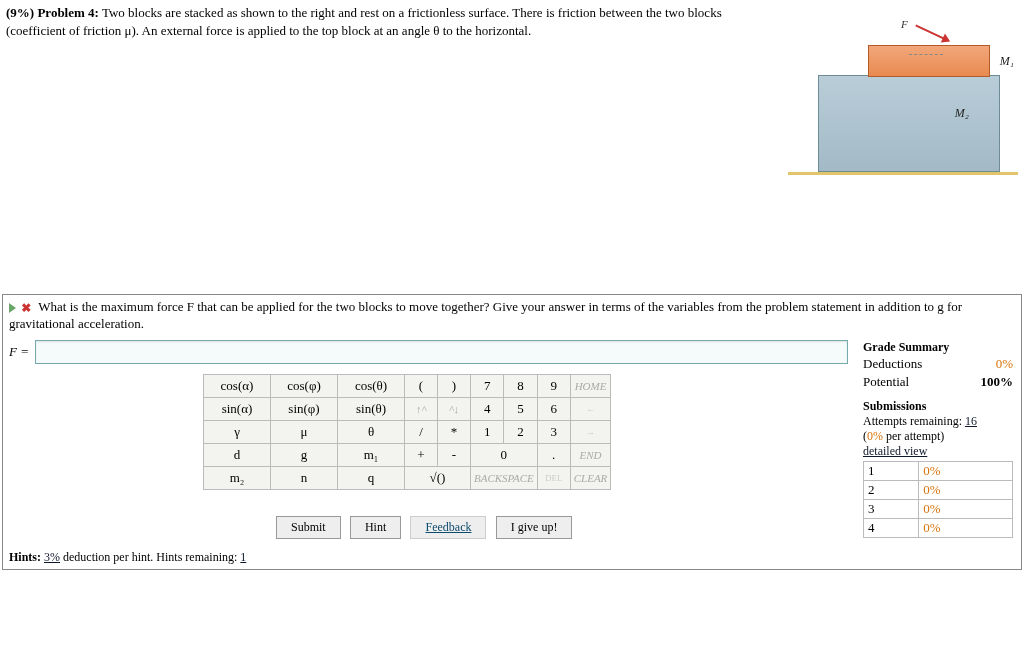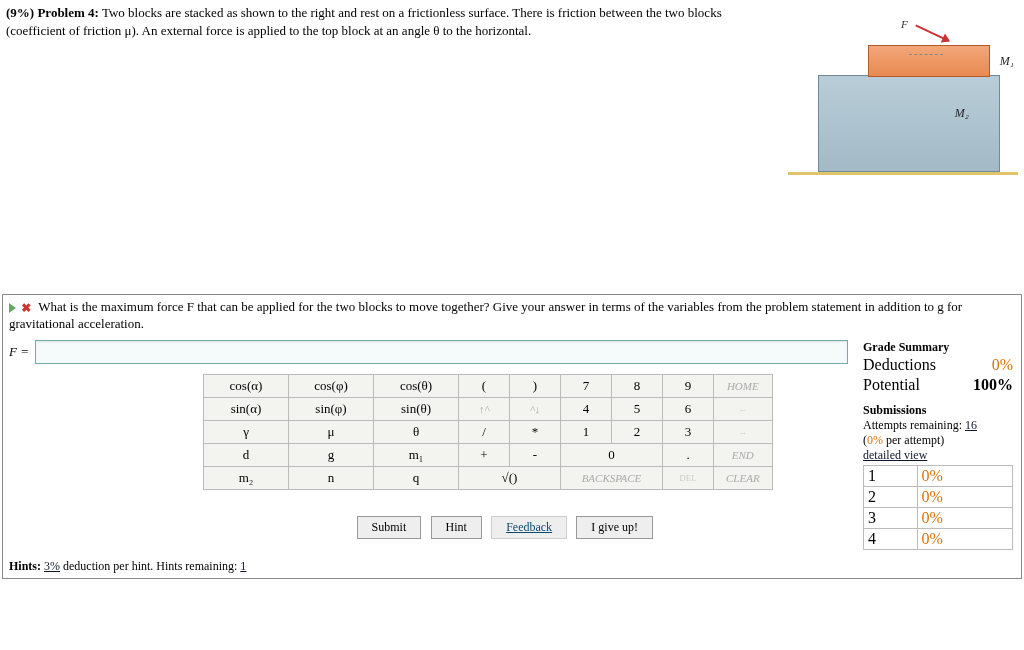--- a/index.html
+++ b/index.html
@@ -58,33 +58,33 @@
     flex:1; border:1px solid #7aa; background:#f5fbfb; height:18px; padding:2px 4px;
     box-shadow: inset 0 1px 2px rgba(0,0,0,0.1);
   }
   .panel-body { display:flex; }
   .keypad-area { flex:1; padding: 6px 0 6px 200px; }
   .keypad { display:inline-block; }
   .keypad table { border-collapse: collapse; }
   .keypad td {
     border:1px solid #bbb; background:#f3f3f0; text-align:center;
     font-family:'Times New Roman',serif; font-size:13px;
-    min-width:26px; height:22px; padding:0 12px;
+    min-width:26px; height:22px; padding:0 3px;
   }
   .keypad td.wide { min-width:60px; }
   .keypad td.dim { color:#aaa; font-size:11px;font-style:italic; }
   .keypad td.verydim { color:#ccc; font-size:9px; }
   .action-row { margin-top:6px; }
   .action-row button {
     font-family: Georgia, serif; font-size:12px; background:#eee; border:1px solid #999;
     padding:3px 14px; margin-right:6px; cursor:pointer;margin-top:20px;
   }
   .action-row button.dim { color:#0c4a6e; border-color:#ccc;text-decoration:underline; }
   .summary-box { width:150px; padding:4px 8px; font-size:12px; border-left:1px solid transparent;}
-  .summary-box table { width:100%; border-collapse:collapse; font-size:16px; }
+  .summary-box table { width:100%; border-collapse:collapse; font-size:13px; }
   .summary-box .hdr { font-weight:bold; }
   .summary-box td { padding:1px 0; }
   .summary-box td.r { text-align:right; }
   .orange { color:#d9730b; }
   .blue { color:#0f172a; text-decoration:underline; }
   .attempt-table td { border:1px solid #bbb; padding:1px 4px; }
   .hints-line { font-size:12px; padding:4px 6px; border-top:1px solid transparent; display:flex; gap:80px;}
 </style>
 </head>
 <body>

